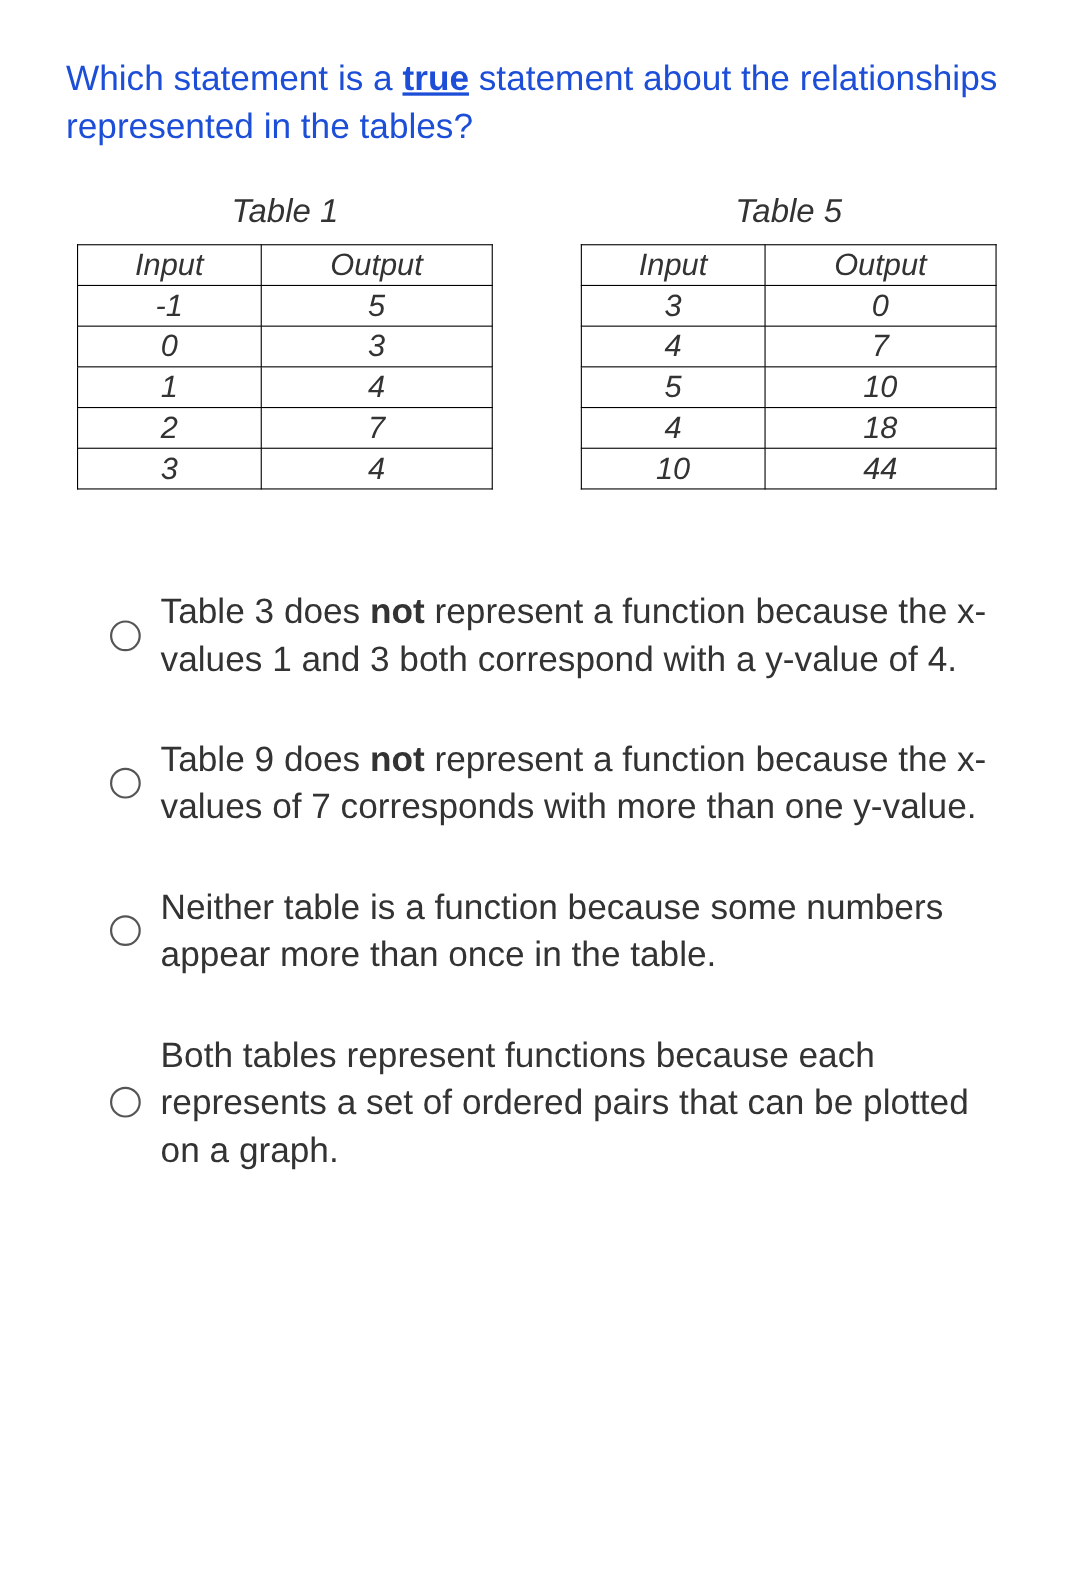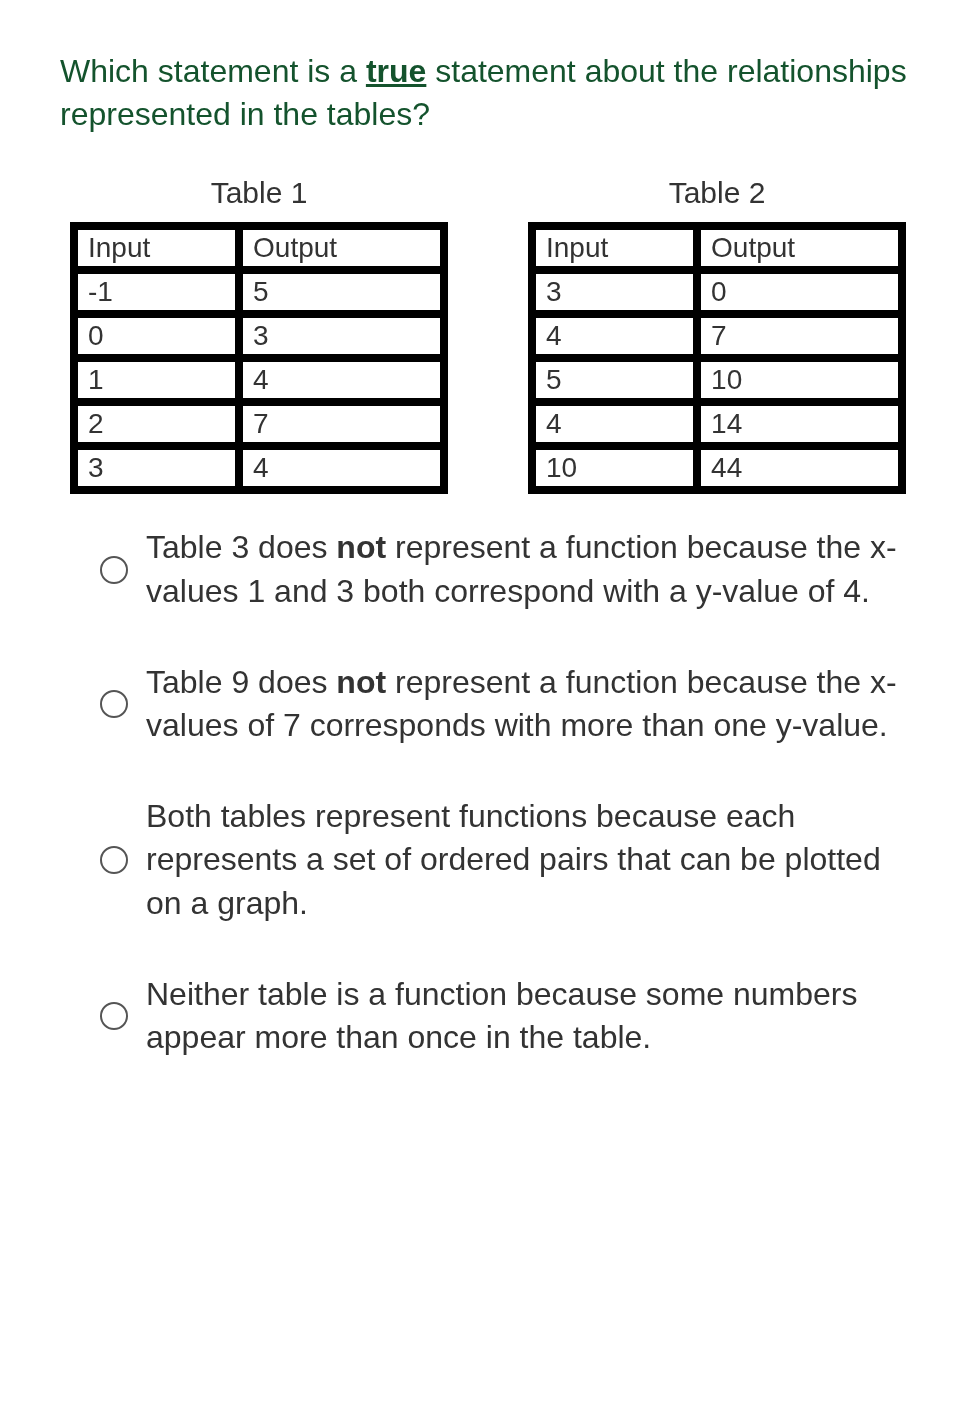--- a/index.html
+++ b/index.html
@@ -11,48 +11,49 @@
       font-family: Arial, Helvetica, sans-serif;
       background: #fff;
       padding: 50px 60px;
       width: 976px;
       color: #333;
     }
     .question {
       font-size: 32px;
       line-height: 1.35;
       margin-bottom: 40px;
-      color: #14532d;
+      color: #1d4ed8;
     }
     .question .underline {
       text-decoration: underline;
       font-weight: bold;
     }
     .tables-row {
       display: flex;
       gap: 80px;
-      margin-bottom: 32px;
+      margin-bottom: 89px;
       padding: 0 10px;
+      font-style: italic;
     }
     .table-block {
       flex: 1;
     }
     .table-title {
       text-align: center;
       font-size: 30px;
       color: #333;
       margin-bottom: 12px;
     }
     table {
       border-collapse: collapse;
       width: 100%;
     }
     th, td {
-      border: 8px solid #000000;
-      text-align: left;
+      border: 1px solid #000000;
+      text-align: center;
       font-size: 28px;
       padding: 2px 10px;
       color: #333;
       font-weight: normal;
     }
     .options {
       padding-left: 40px;
       padding-right: 10px;
     }
     .option {
@@ -112,42 +113,42 @@
             <td>7</td>
           </tr>
       <tr>
             <td>3</td>
             <td>4</td>
           </tr>
     </tbody>
       </table>
   </div>
   <div class="table-block">
-    <div class="table-title">Table 2</div>
+    <div class="table-title">Table 5</div>
     <table>
       <tbody>
           <tr>
         <th>Input</th>
         <th>Output</th>
       </tr>
       <tr>
             <td>3</td>
             <td>0</td>
           </tr>
       <tr>
             <td>4</td>
             <td>7</td>
           </tr>
       <tr>
             <td>5</td>
             <td>10</td>
           </tr>
       <tr>
             <td>4</td>
-            <td>14</td>
+            <td>18</td>
           </tr>
       <tr>
             <td>10</td>
             <td>44</td>
           </tr>
     </tbody>
       </table>
   </div>
 </div>
 
@@ -161,20 +162,20 @@
 
   <div class="option">
     <div class="radio"></div>
     <div class="option-text">
       <span>Table 9 does </span><span class="bold">not</span><span> represent a function because the x-values of 7 corresponds with more than one y-value.</span>
     </div>
   </div>
 
   <div class="option">
     <div class="radio"></div>
-    <div class="option-text">Both tables represent functions because each represents a set of ordered pairs that can be plotted on a graph.</div>
+    <div class="option-text">Neither table is a function because some numbers appear more than once in the table.</div>
   </div>
 
   <div class="option">
     <div class="radio"></div>
-    <div class="option-text">Neither table is a function because some numbers appear more than once in the table.</div>
+    <div class="option-text">Both tables represent functions because each represents a set of ordered pairs that can be plotted on a graph.</div>
   </div>
 </div>
 
 </body></html>

